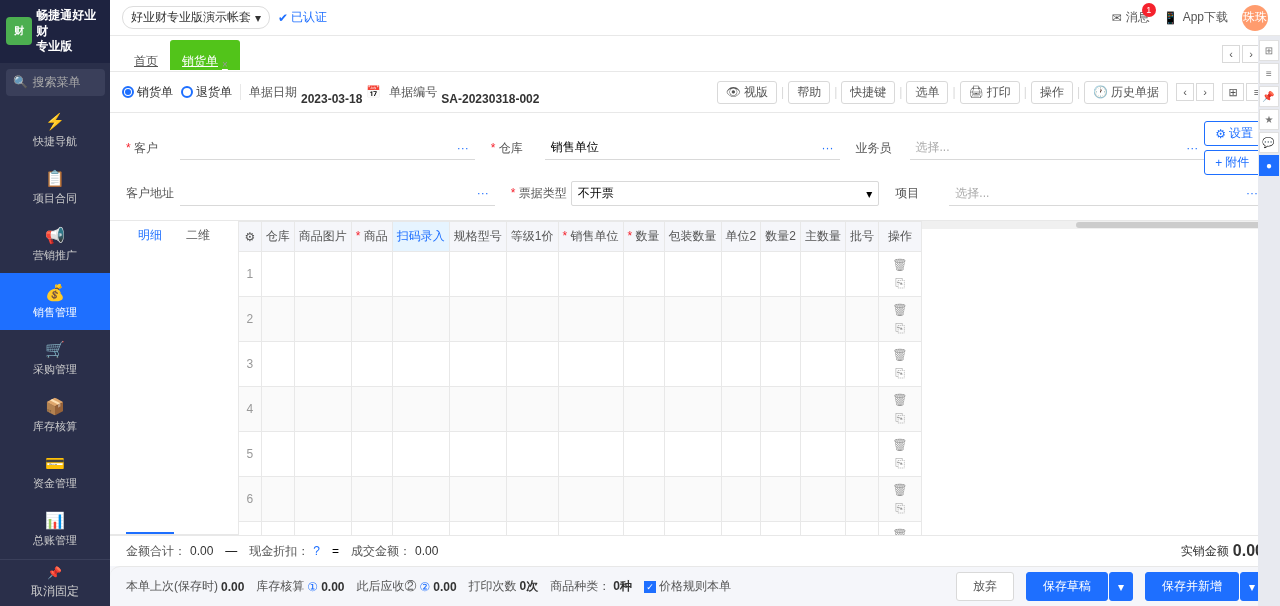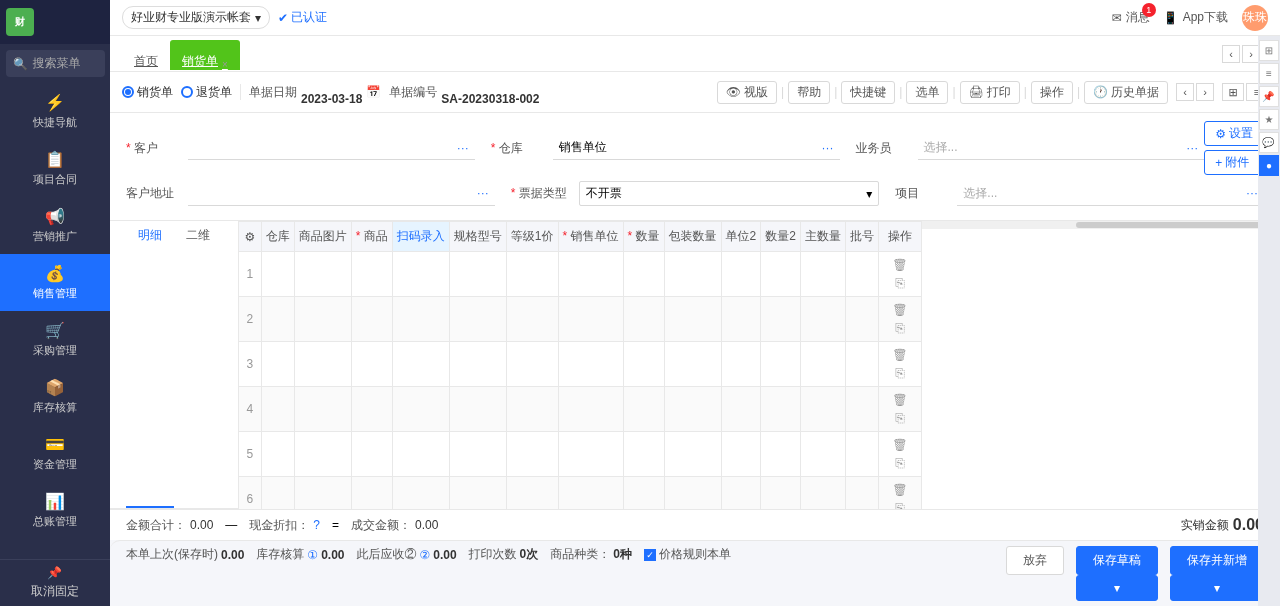--- a/index.html
+++ b/index.html
@@ -208,21 +208,21 @@
     }
     .form-row {
       display: flex;
       align-items: center;
       gap: 0;
       margin-bottom: 6px;
     }
     .form-group {
       display: flex;
       align-items: center;
-      gap: 12px;
+      gap: 4px;
       flex: 1;
       min-width: 200px;
     }
     .form-label {
       color: #555;
       white-space: nowrap;
       min-width: 50px;
     }
     .form-label.required::before {
       content: '* ';
@@ -363,21 +363,21 @@
       font-size: 13px; color: #333;
     }
     .bottom-total-value { color: #333; font-size: 16px; font-weight: bold; }
 
     
     .footer-bar {
       background: #f5f6fa;
       border-top: 1px solid #e8e8e8;
       padding: 5px 16px;
       display: flex;
-      align-items: flex-start;
+      align-items: center;
       gap: 12px;
       border-radius: 10px;
     }
     .footer-field { display: flex; align-items: center; gap: 3px; color: #555; font-size: 12px; }
     .footer-value { color: #333; font-weight: bold; }
     .footer-spacer { flex: 1; }
     .footer-btn {
       padding: 5px 16px;
       border-radius: 3px;
       cursor: pointer;
@@ -391,21 +391,21 @@
       color: #fff;
       border-color: #1e6fff;
       display: flex; align-items: center; gap: 4px;
     }
     .footer-btn.primary-split {
       background: #1e6fff;
       color: #fff;
       border-color: #1e6fff;
       padding: 5px 8px;
     }
-    .btn-group { display: flex; flex-direction: column; }
+    .btn-group { display: flex; }
     .btn-divider { width: 1px; background: rgba(255,255,255,0.4); }
 
     .checkbox-item { display: flex; align-items: center; gap: 3px; color: #555; }
     .checkbox { width: 12px; height: 12px; border: 1px solid #1e6fff; background: #1e6fff; display: flex; align-items: center; justify-content: center; }
     .checkbox::after { content: '✓'; color: #fff; font-size: 9px; }
 
     
     .right-panel {
       position: absolute;
       right: 0; top: 36px;
@@ -446,20 +446,24 @@
       display: flex; align-items: center; justify-content: center;
       cursor: pointer; color: #555; font-size: 11px;
     }
   </style>
 </head>
 <body>
 
 <div class="sidebar">
   <div class="sidebar-logo">
     <div class="sidebar-logo-icon">财</div>
+    <div class="sidebar-logo-text">
+      <div>畅捷通好业财</div>
+      <div>专业版</div>
+    </div>
   </div>
   <div class="sidebar-search">
     <span>🔍</span>
     <span>搜索菜单</span>
   </div>
   <div class="sidebar-nav">
 
   <div class="sidebar-item">
       <span class="sidebar-item-icon">⚡</span>
       <span class="sidebar-item-label">快捷导航</span>

